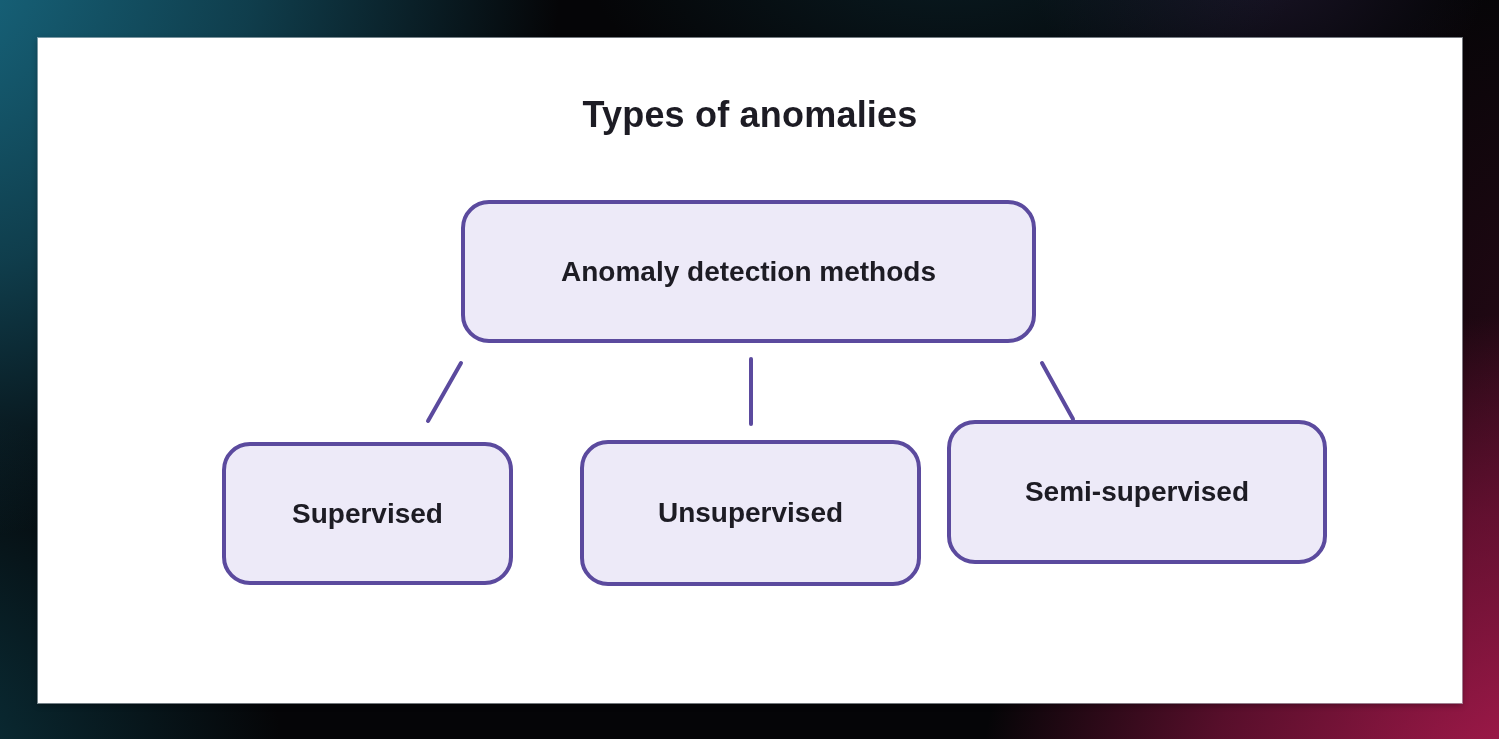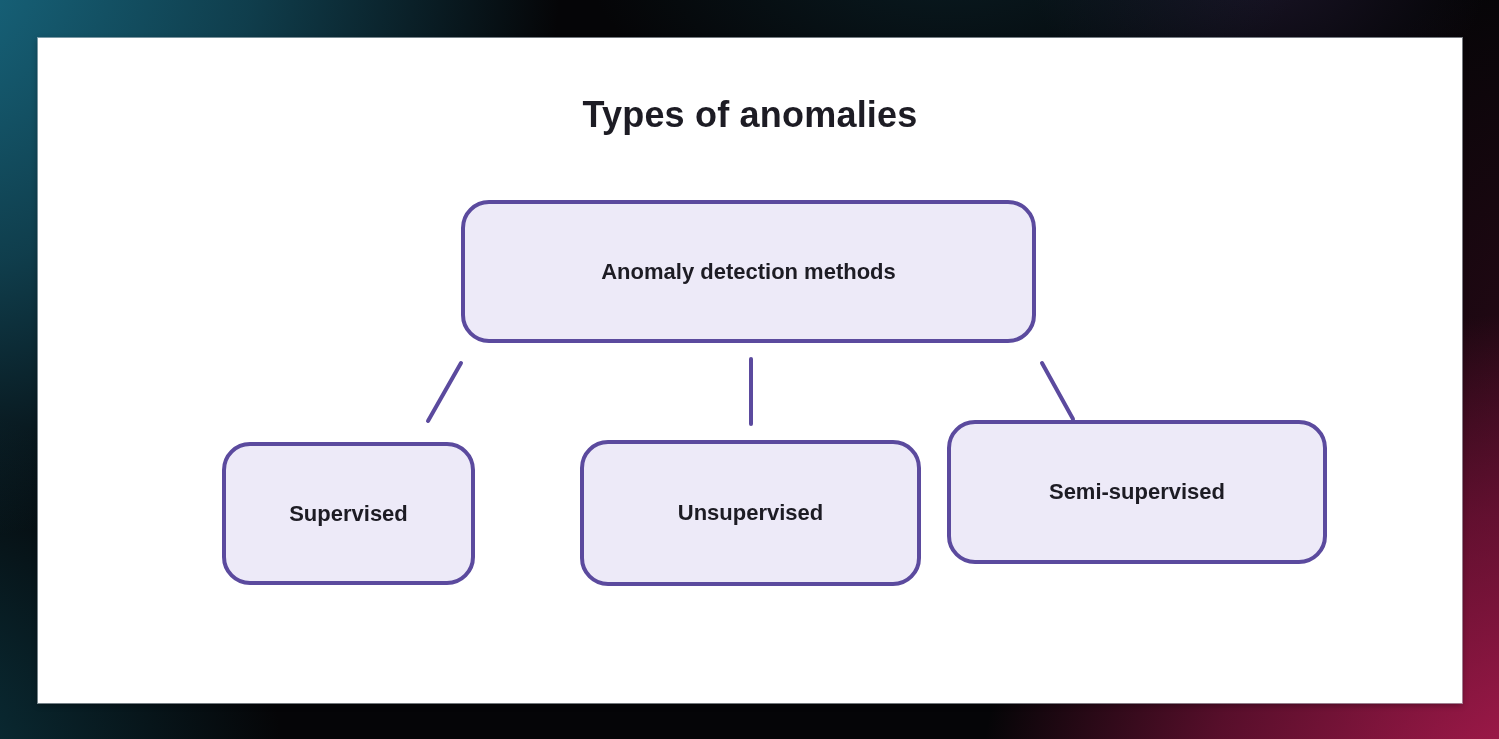--- a/index.html
+++ b/index.html
@@ -51,28 +51,28 @@
     box-sizing: border-box;
     background: var(--node-fill, #edeaf8);
     border: 4px solid var(--node-border, #5b4a9e);
     border-radius: 28px;
     display: flex;
     align-items: center;
     justify-content: center;
   }
 
   .node-label {
-    font-size: 22px;
+    font-size: 28px;
     font-weight: bold;
     color: var(--text, #1d1c24);
     white-space: nowrap;
   }
 
   .node-root   { left: 423px; top: 162px; width: 575px; height: 143px; }
-  .node-child-1 { left: 184px; top: 404px; width: 253px; height: 143px; }
+  .node-child-1 { left: 184px; top: 404px; width: 291px; height: 143px; }
   .node-child-2 { left: 542px; top: 402px; width: 341px; height: 146px; }
   .node-child-3 { left: 909px; top: 382px; width: 380px; height: 144px; }
 
   .connector-layer {
     position: absolute;
     left: 0;
     top: 0;
     width: 100%;
     height: 100%;
     pointer-events: none;

